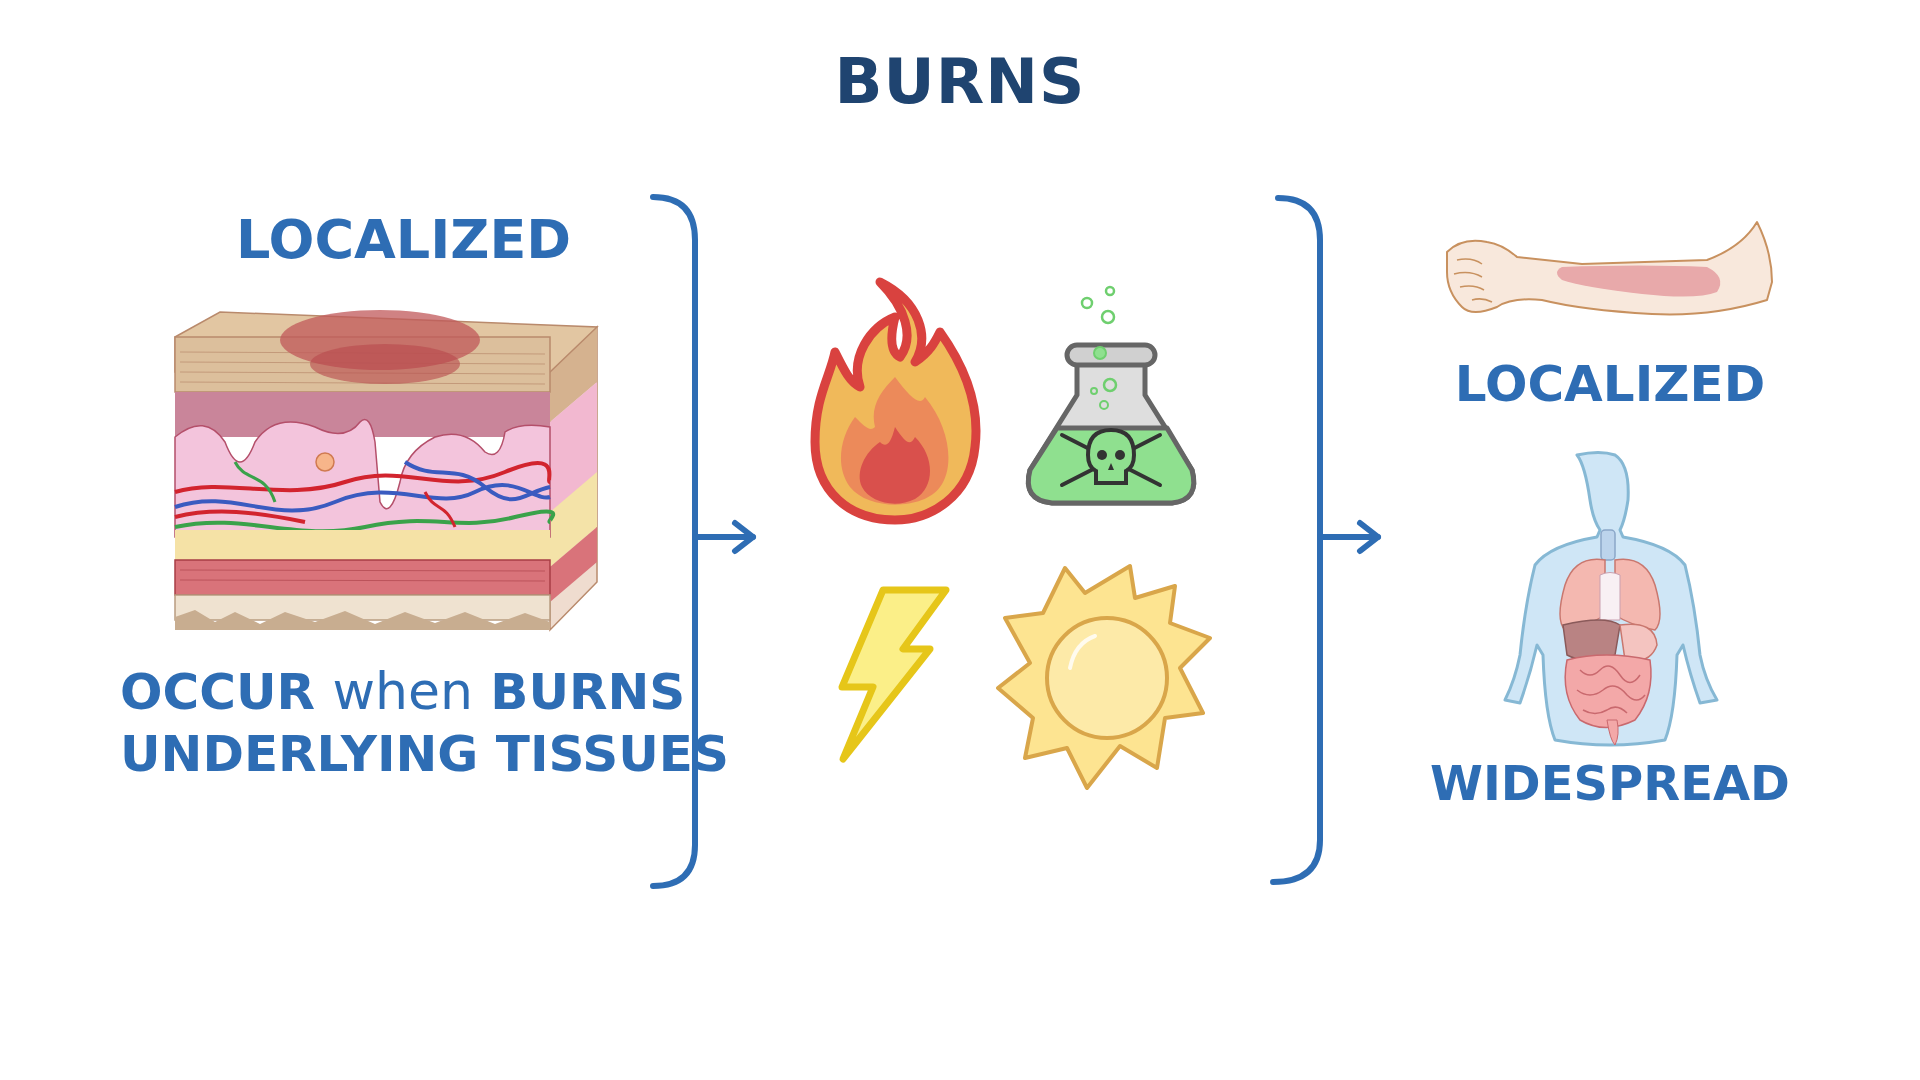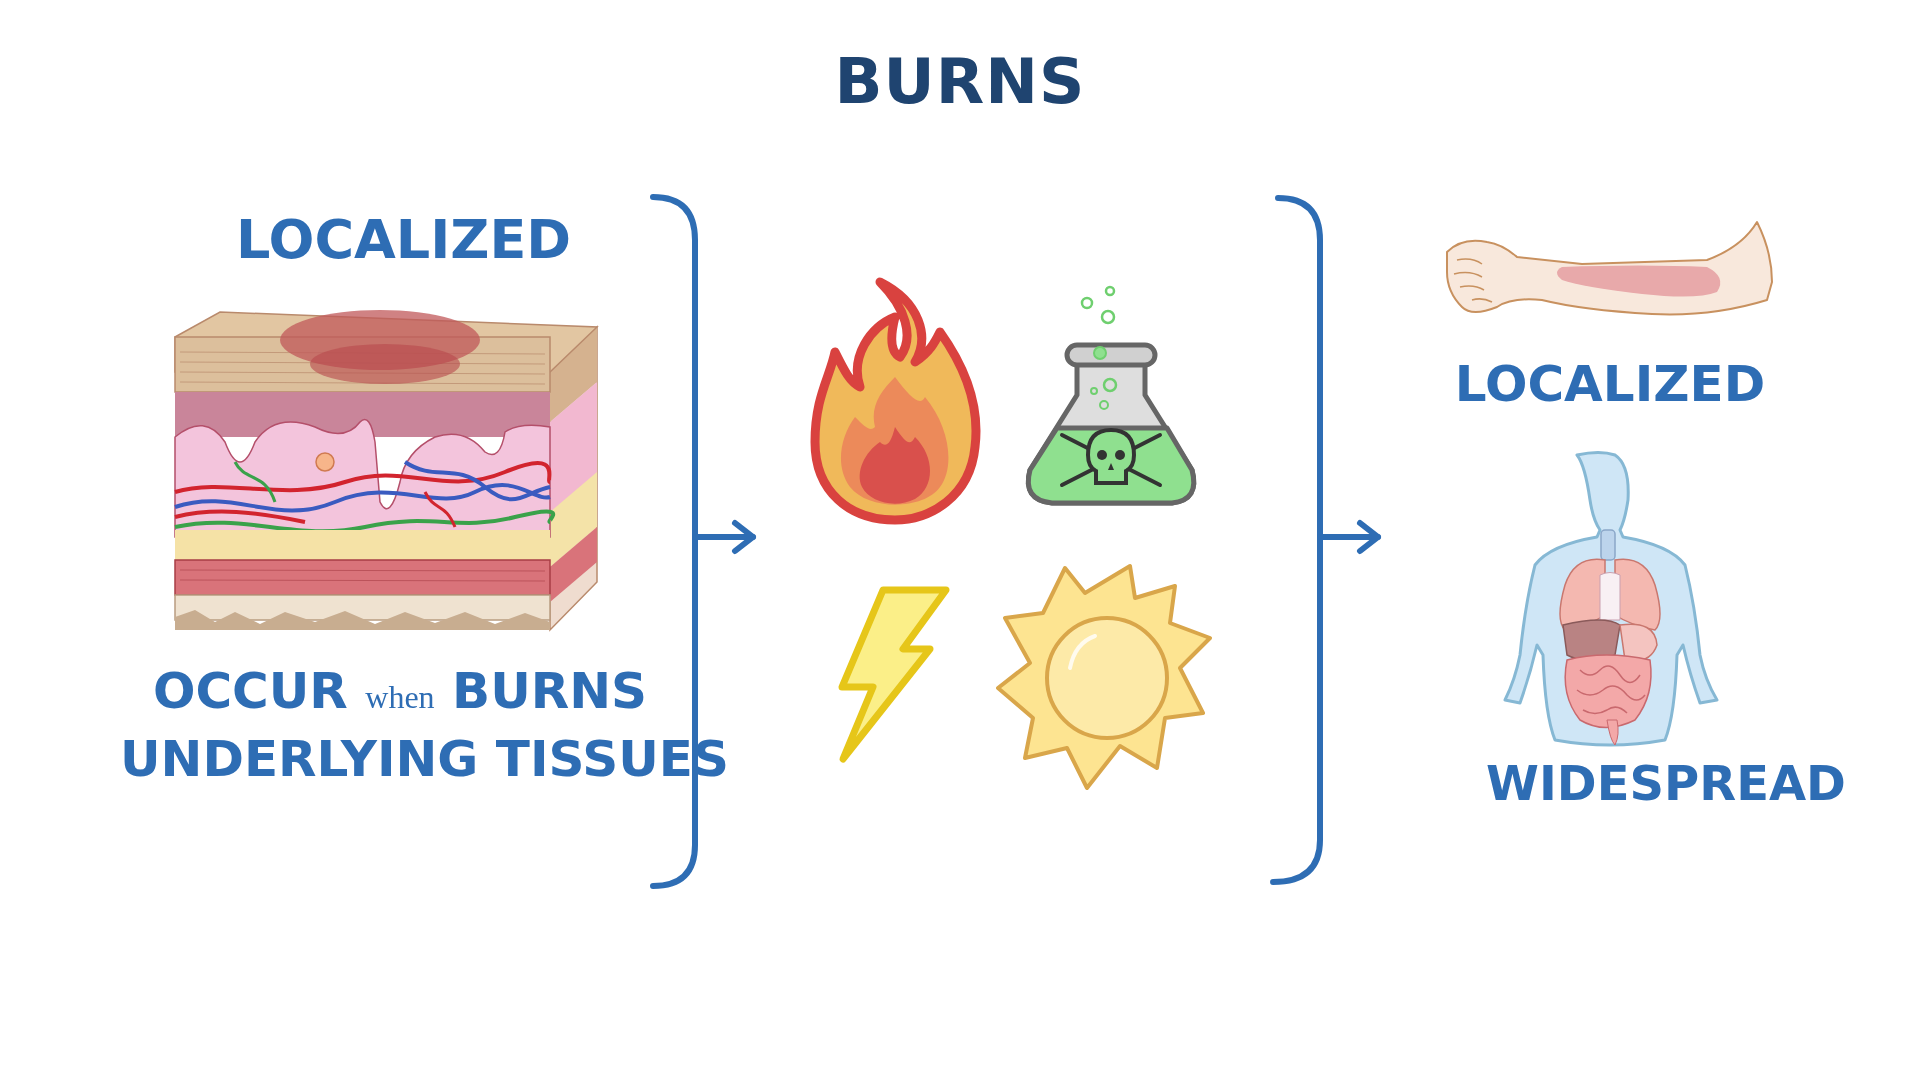--- a/index.html
+++ b/index.html
@@ -5,23 +5,23 @@
   html, body { margin: 0; padding: 0; background: #ffffff; }
   body { width: 1920px; height: 1080px; position: relative; overflow: hidden;
          font-family: "DejaVu Sans", "Liberation Sans", sans-serif; }
   .abs { position: absolute; }
   .title { left: 760px; top: 46px; width: 400px; text-align: center;
            font-size: 63px; font-weight: 900; color: #1f4470; letter-spacing: 1px;
            line-height: 72px; }
   .hdr { font-weight: 700; color: #2e6db4; text-align: center; white-space: nowrap; }
   .injuries { left: 236px; top: 210px; width: 320px; font-size: 54px; line-height: 60px; }
   .occur { left: 120px; top: 660px; width: 560px; font-size: 50px; line-height: 62px; }
-  .occur .lc { font-weight: 400; font-size: 32px; font-family: Liberation Serif, serif; }
+  .occur .lc { font-weight: 400; font-size: 52px; }
   .localized { left: 1430px; top: 356px; width: 360px; font-size: 50px; line-height: 56px; }
-  .widespread { left: 1486px; top: 754px; width: 360px; font-size: 48px; line-height: 58px; }
+  .widespread { left: 1430px; top: 754px; width: 360px; font-size: 48px; line-height: 58px; }
   svg { position: absolute; overflow: visible; }
 </style>
 </head>
 <body>
 
 <div class="abs title">BURNS</div>
 
 <div class="abs hdr injuries">LOCALIZED</div>
 
 <svg style="left:175px;top:312px;" width="425" height="320" viewBox="0 0 425 320">

